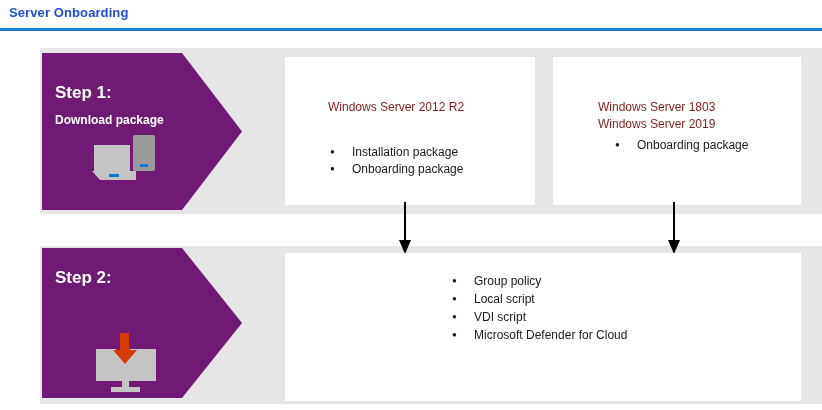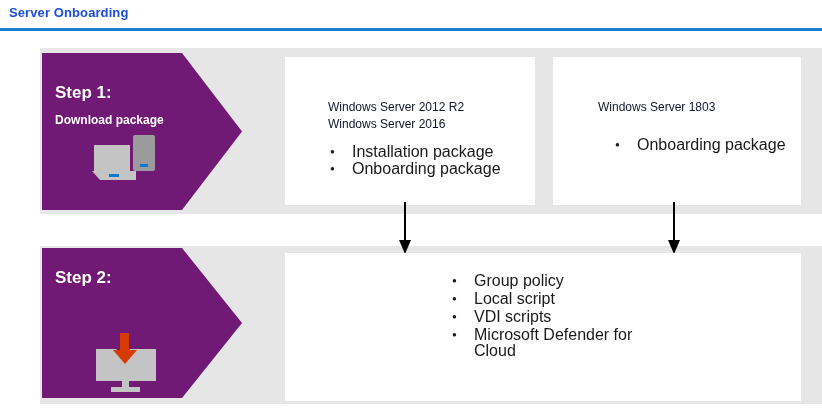--- a/index.html
+++ b/index.html
@@ -122,36 +122,36 @@
   .content-box {
     position: absolute;
     background: #ffffff;
   }
   #box-legacy  { left: 285px; top: 57px;  width: 250px; height: 148px; }
   #box-modern  { left: 553px; top: 57px;  width: 248px; height: 148px; }
   #box-tools   { left: 285px; top: 253px; width: 516px; height: 148px; }
 
   .box-heading-line {
     font-size: 12px;
-    color: #0f172a;
+    color: #7f1d1d;
     line-height: 17px;
     white-space: nowrap;
   }
   #box-legacy .box-heading { position: absolute; left: 43px; top: 42px; }
   #box-modern .box-heading { position: absolute; left: 45px; top: 42px; }
 
   ul.bullets {
     position: absolute;
     list-style: none;
     margin: 0;
     padding: 0;
   }
   ul.bullets li {
     position: relative;
-    font-size: 16px;
+    font-size: 12px;
     color: #1a1a1a;
     line-height: 16px;
     padding-left: 22px;
     margin-bottom: 1px;
   }
   ul.bullets li::before {
     content: "\25CF";
     position: absolute;
     left: 0;
     top: -1px;
@@ -203,46 +203,46 @@
     <rect x="32" y="48" width="7" height="7" fill="#c4c4c4"></rect>
     <rect x="21" y="54" width="29" height="5" fill="#c4c4c4"></rect>
     <rect x="30" y="0" width="9" height="18" fill="#d83b01"></rect>
     <path d="M23 17 H47 L35 31 Z" fill="#d83b01"></path>
   </svg>
 </div>
 
 <div class="content-box" id="box-legacy">
   <div class="box-heading">
     <div class="box-heading-line">Windows Server 2012 R2</div>
-    <div class="box-heading-line">Windows Server 2016</div>
   </div>
   <ul class="bullets">
     <li>Installation package</li>
     <li>Onboarding package</li>
   </ul>
 </div>
 
 <div class="content-box" id="box-modern">
   <div class="box-heading">
     <div class="box-heading-line">Windows Server 1803</div>
+    <div class="box-heading-line">Windows Server 2019</div>
   </div>
   <ul class="bullets">
     <li>Onboarding package</li>
   </ul>
 </div>
 
 <svg class="arrow" id="arrow-left" viewBox="0 0 16 52">
   <line x1="8" y1="0" x2="8" y2="40" stroke="#000000" stroke-width="2"></line>
   <path d="M2 38 H14 L8 52 Z" fill="#000000"></path>
 </svg>
 <svg class="arrow" id="arrow-right" viewBox="0 0 16 52">
   <line x1="8" y1="0" x2="8" y2="40" stroke="#000000" stroke-width="2"></line>
   <path d="M2 38 H14 L8 52 Z" fill="#000000"></path>
 </svg>
 
 <div class="content-box" id="box-tools">
   <ul class="bullets">
     <li>Group policy</li>
     <li>Local script</li>
-    <li>VDI scripts</li>
+    <li>VDI script</li>
     <li>Microsoft Defender for Cloud</li>
   </ul>
 </div>
 
 </body></html>

